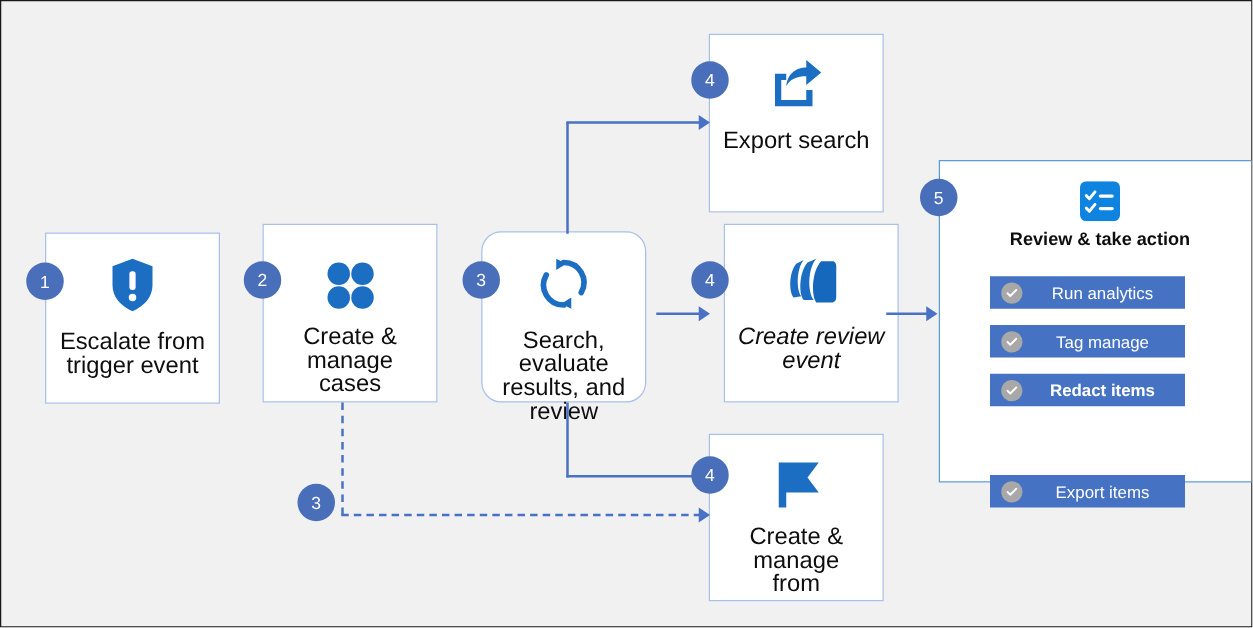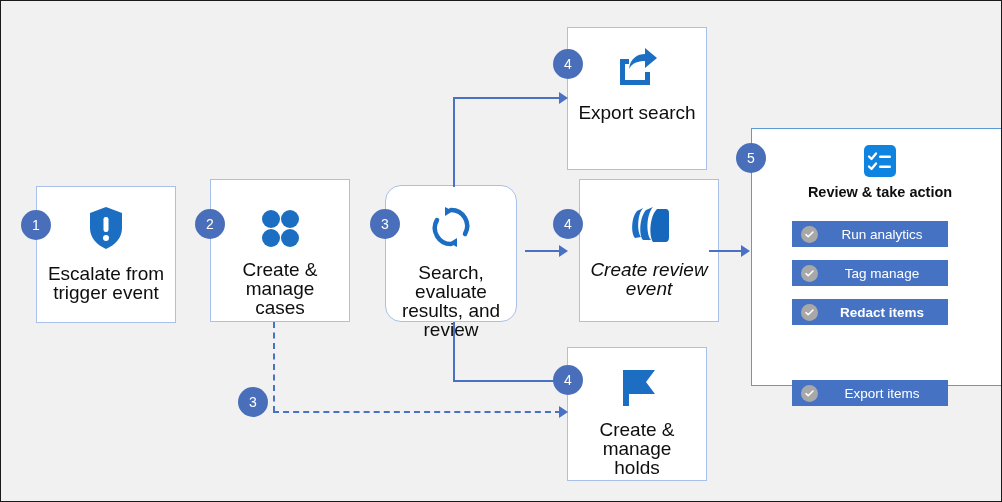--- a/index.html
+++ b/index.html
@@ -252,21 +252,21 @@
   </div>
 
   <div class="card" style="left:566px; top:346px; width:140px; height:134px;">
     <div class="card-icon" style="top:17px; height:44px;">
       <svg width="44" height="42" viewBox="0 0 44 42" aria-hidden="true">
         <path d="M8 4 H40 L31 16 L40 28 H14 V40 H8 Z" fill="#1b6ec2"></path>
       </svg>
     </div>
     <div class="card-label" style="top:72px;">
       <div>Create &amp; manage</div>
-      <div>holds</div>
+      <div>from</div>
     </div>
   </div>
   <div class="badge" style="left:552px; top:364px;">
     <span>4</span>
   </div>
 
   <div class="badge" style="left:237px; top:386px;">
     <span>3</span>
   </div>
 

